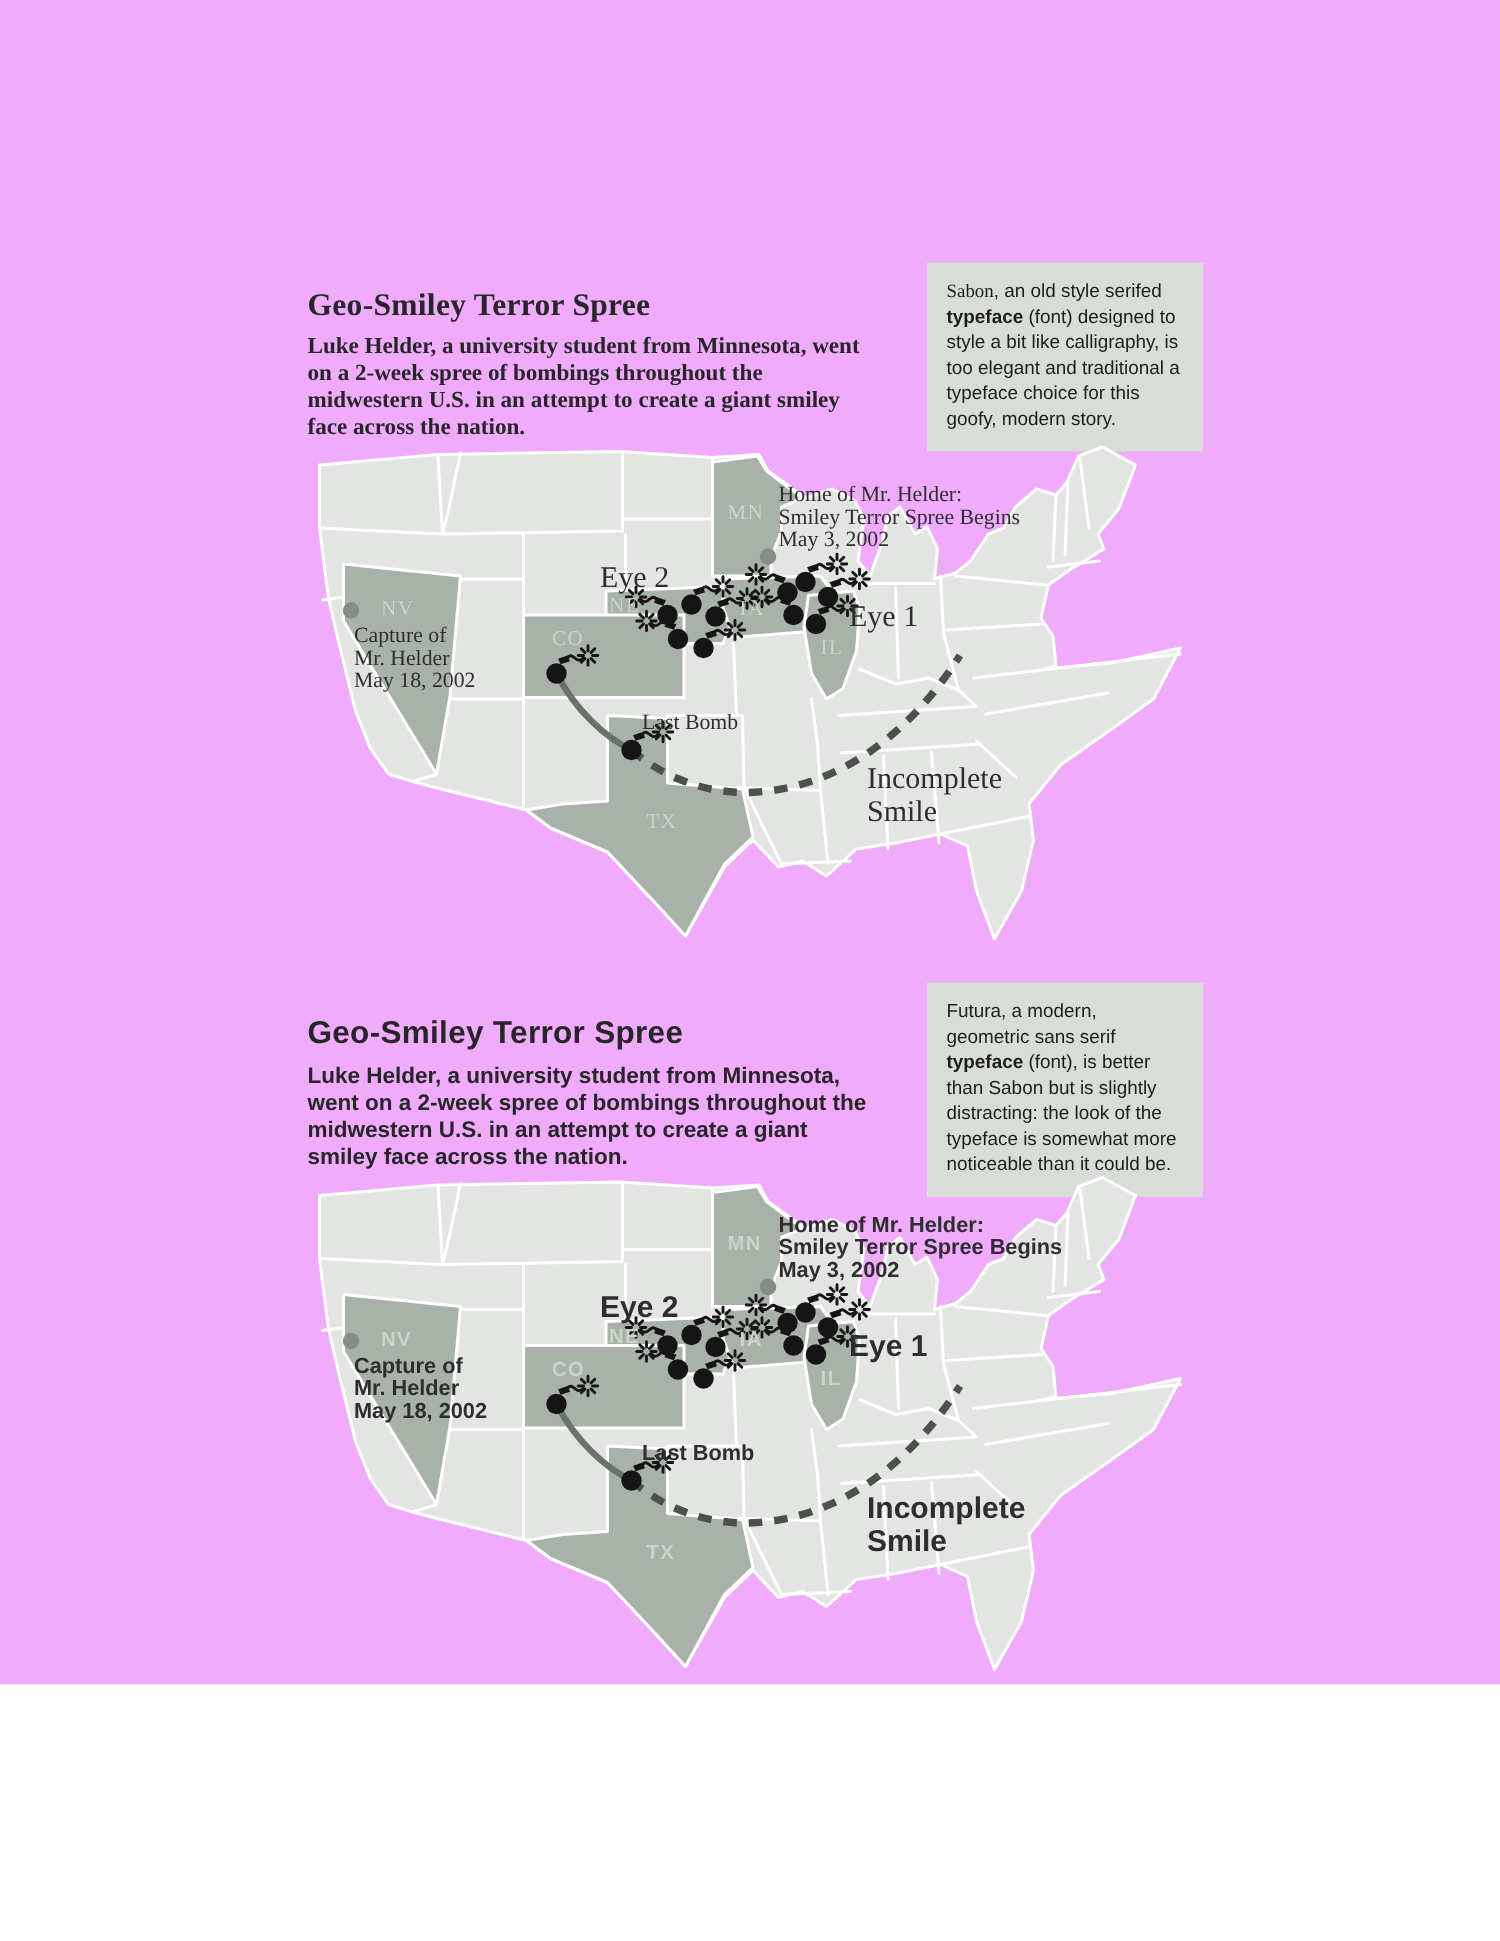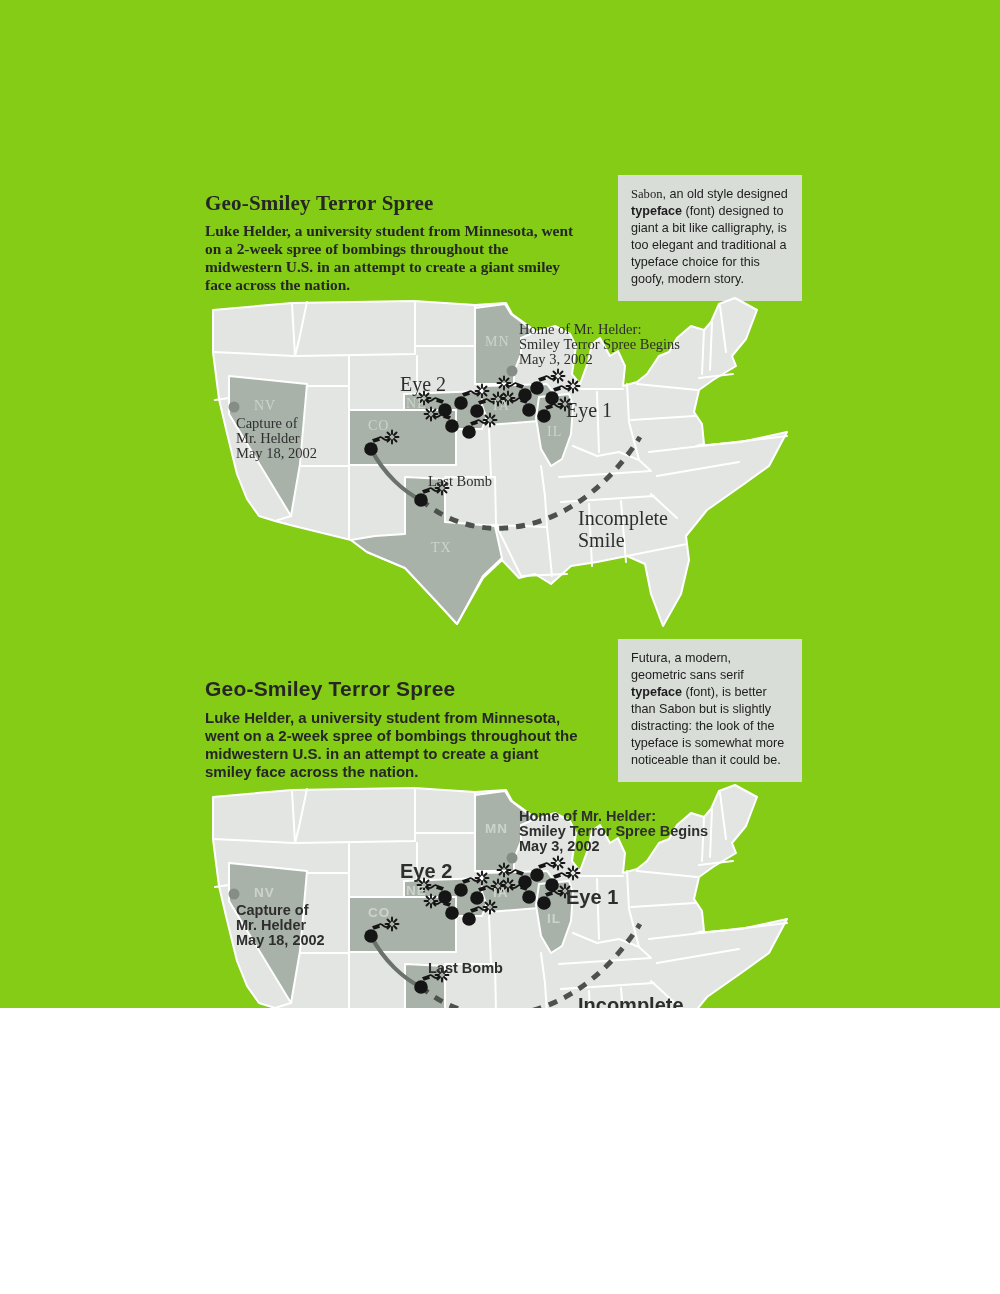--- a/index.html
+++ b/index.html
@@ -1,31 +1,31 @@
 <!DOCTYPE html>
 <html style="--state-base: #e2e5e1; --state-highlight: #a9b2a9; --note-bg: #d9ddd8; --marker-gray: #868c86; --route-solid: #6b716b; --route-dashed: #4c514c; --bomb: #151515;"><head>
 <meta charset="utf-8">
 <style>
   html,body{margin:0;padding:0;background:#ffffff;}
-  .page{position:relative;width:1000px;height:1008px;background:#84cc16;overflow:hidden;
+  .page{position:relative;width:1000px;height:1123px;background:#f0abfc;overflow:hidden;
         color:#1f1f1f;}
 
   .fig-title{position:absolute;margin:0;font-weight:700;font-size:21px;letter-spacing:.2px;color:#262626;}
   .fig-body{position:absolute;margin:0;font-size:15.4px;line-height:18px;color:#262626;width:384px;font-weight:bold;}
 
   .fig--serif .fig-title{left:205px;top:191px;font-family:"Liberation Serif","DejaVu Serif",serif;}
   .fig--serif .fig-body{left:205px;top:222px;font-family:"Liberation Serif","DejaVu Serif",serif;}
   .fig--sans  .fig-title{left:205px;top:677px;font-family:"Liberation Sans","DejaVu Sans",sans-serif;}
   .fig--sans  .fig-body{left:205px;top:709px;font-size:15px;font-family:"Liberation Sans","DejaVu Sans",sans-serif;}
 
   .note{position:absolute;left:618px;width:158px;background:var(--note-bg,#d9ddd8);
         padding:11px 13px 13px 13px;font-family:"Liberation Sans","DejaVu Sans",sans-serif;
         font-size:12.6px;line-height:17px;color:#1d1d1d;}
   .fig--serif .note{top:175px;}
-  .fig--sans  .note{top:639px;}
+  .fig--sans  .note{top:655px;}
   .note strong{font-weight:700;}
   .fig--serif .note-name{font-family:Liberation Serif, serif;}
 
   .map-slot{position:absolute;left:199px;top:294px;width:600px;height:340px;}
   .fig--sans .map-slot{top:781px;}
   .map{display:block;width:600px;height:340px;}
 
   
   .land{fill:var(--state-base,#e2e5e1);stroke:#fff;stroke-width:2;stroke-linejoin:round;}
   .borders{fill:none;stroke:#fff;stroke-width:2;stroke-linejoin:round;stroke-linecap:round;}
@@ -68,21 +68,21 @@
         <path d="M23,-14 L25.5,-16.5"></path>
     </g>
   </g>
 </svg>
 
 <main class="page">
 
   <section class="figure fig--serif">
     <h2 class="fig-title">Geo-Smiley Terror Spree</h2>
     <p class="fig-body">Luke Helder, a university student from Minnesota, went on a 2-week spree of bombings throughout the midwestern U.S. in an attempt to create a giant smiley face across the nation.</p>
-    <aside class="note"><span class="note-name">Sabon</span><span>, an old style designed </span><strong>typeface</strong><span> (font) designed to giant a bit like calligraphy, is too elegant and traditional a typeface choice for this goofy, modern story.</span></aside>
+    <aside class="note"><span class="note-name">Sabon</span><span>, an old style serifed </span><strong>typeface</strong><span> (font) designed to style a bit like calligraphy, is too elegant and traditional a typeface choice for this goofy, modern story.</span></aside>
     <div class="map-slot">
 <svg class="map" viewBox="0 0 600 340">
 
   <path class="land" d="M14,16 L93,9 L215,7 L276,11 L307,9
     L313,20 L338,38 L356,32 L371,40 L377,52 L373,80 L381,90 L389,68 L393,50 L401,44 L411,62 L419,57 L426,72 L424,92
     L438,88 L448,80 L460,62 L470,58 L478,44 L492,32 L505,36 L512,28 L520,10 L536,4 L558,16 L547,45 L533,62 L537,72
     L514,86 L500,96 L495,118 L503,130 L505,150 L497,152 L542,148 L588,138 L570,172 L545,190 L508,216 L487,242
     L490,266 L482,300 L464,332 L452,300 L446,270 L428,262 L398,268 L372,272 L352,290 L336,280 L320,284 L303,266
     L284,284 L258,330 L236,306 L206,274 L168,258 L152,246 L95,232 L76,227 L60,222 L48,205 L38,180 L27,135 L20,105 L14,58 Z"></path>
 

